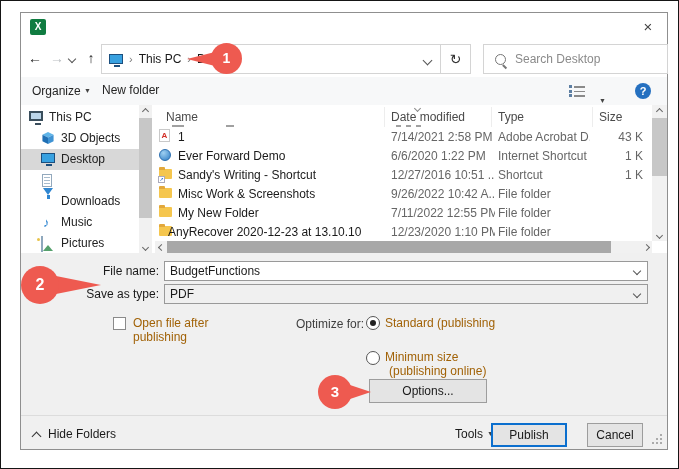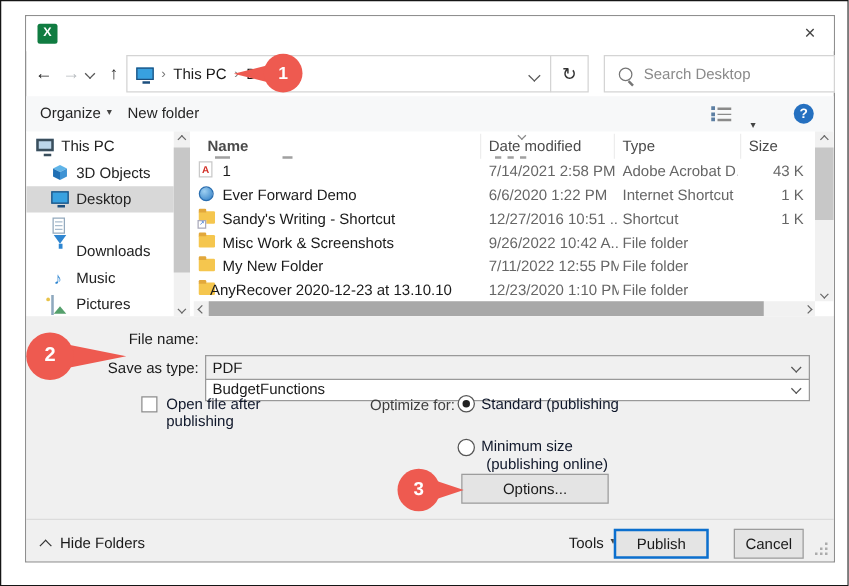--- a/index.html
+++ b/index.html
@@ -94,21 +94,21 @@
                   border-left:5px solid transparent;border-right:5px solid transparent;border-bottom:6px solid #55a06c;}
   .mi-pic::after{content:"";position:absolute;right:2px;top:1px;width:3px;height:3px;border-radius:50%;background:#e8c34a;}
 
   
   .lower{position:absolute;left:0;top:240px;right:0;bottom:0;background:#f0f0f0;}
   .fld-label{position:absolute;width:138px;text-align:right;color:#1a1a1a;}
   .fld{position:absolute;left:143px;width:484px;height:20px;box-sizing:border-box;border:1px solid #999;
        background:#fff;line-height:18px;padding-left:5px;}
   .fld.combo{background:#f0f0f0;}
   .fld .chev{position:absolute;right:7px;top:6px;width:5px;height:5px;}
-  .blue{color:#0f172a;}
+  .blue{color:#a16207;}
   .checkbox{position:absolute;width:13px;height:13px;background:#fff;border:1px solid #8a8a8a;box-sizing:border-box;}
   .radio{position:absolute;width:14px;height:14px;border:1px solid #555;border-radius:50%;background:#fff;box-sizing:border-box;}
   .radio.on::after{content:"";position:absolute;left:3px;top:3px;width:6px;height:6px;border-radius:50%;background:#222;}
   .btn{position:absolute;box-sizing:border-box;background:#e4e4e4;border:1px solid #9d9d9d;
        text-align:center;color:#1a1a1a;}
   .btn.primary{border:2px solid #0b6fce;}
 
   .footer-sep{position:absolute;left:0;top:162px;right:0;height:1px;background:#dcdcdc;}
 
   
@@ -210,21 +210,21 @@
       <div class="sb-v" style="left:118px;top:0;width:13px;height:148px;">
         <div class="sb-arrow" style="top:0;">
             <span class="chev up"></span>
           </div>
         <div class="sb-thumb" style="left:0;top:13px;width:13px;height:100px;"></div>
         <div class="sb-arrow" style="top:136px;">
             <span class="chev down"></span>
           </div>
       </div>
 
-      <div class="col-head" style="left:145px;font-weight:bold;">Name</div>
+      <div class="col-head" style="left:145px;">Name</div>
       <span class="chev down sort-ind" style="left:394px;width:4px;height:4px;border-color:#888;"></span>
       <div class="col-head" style="left:370px;">Date modified</div>
       <div class="col-head" style="left:477px;">Type</div>
       <div class="col-head" style="left:578px;">Size</div>
       <div class="col-line" style="left:363px;"></div>
       <div class="col-line" style="left:470px;"></div>
       <div class="col-line" style="left:571px;"></div>
 
       <div class="frag" style="left:151px;top:20px;width:12px;"></div>
       <div class="frag" style="left:205px;top:20px;width:8px;"></div>
@@ -308,21 +308,21 @@
           </div>
       </div>
     </div>
 
     <div class="lower">
 
       <div class="tip" style="left:30px;top:22px;border-top:10px solid transparent;border-bottom:10px solid transparent;border-left:50px solid #ee5a50;"></div>
       <div class="balloon" style="left:0;top:13px;width:38px;height:38px;line-height:38px;font-size:16px;">2</div>
 
       <div class="fld-label" style="top:11px;">File name:</div>
-      <div class="fld" style="top:8px;margin-top:40px;">
+      <div class="fld" style="top:8px;">
         <span>BudgetFunctions</span>
         <span class="chev down"></span>
       </div>
 
       <div class="fld-label" style="top:34px;">Save as type:</div>
       <div class="fld combo" style="top:31px;">
         <span>PDF</span>
         <span class="chev down"></span>
       </div>
 

